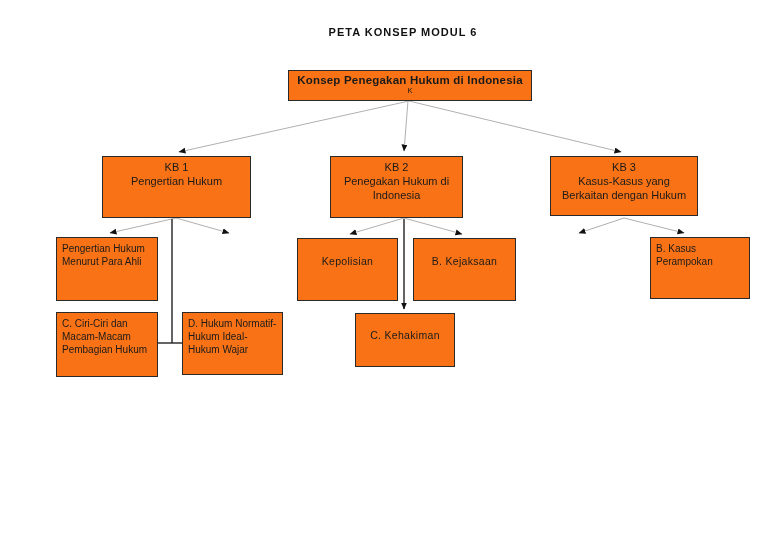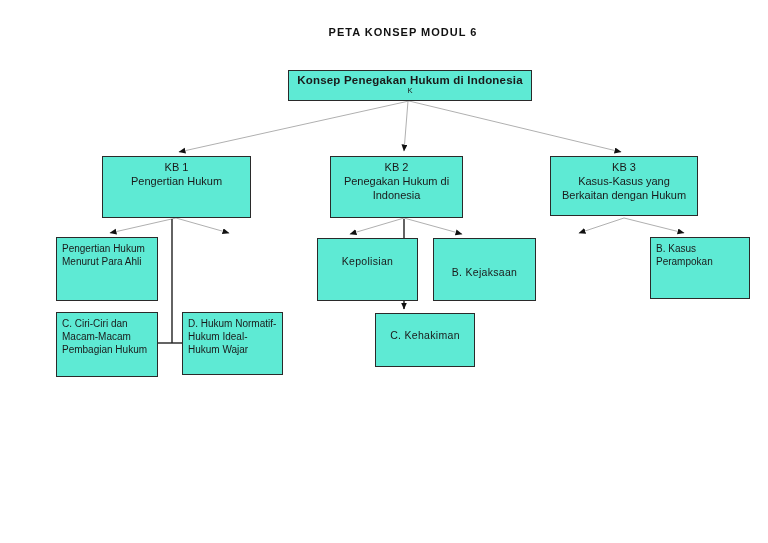--- a/index.html
+++ b/index.html
@@ -19,21 +19,21 @@
     font-size: 11px; font-weight: bold; letter-spacing: 1px;
     color: #111;
   }
 
   .connectors { position: absolute; top: 0; left: 0; pointer-events: none; }
 
   .box {
     position: absolute;
     box-sizing: border-box;
     border: 1.4px solid #2a2a2a;
-    background: #5eead4;
+    background: #f97316;
   }
   .lbl { white-space: pre-line; }
 
   
   .root { left: 288px; top: 70px; width: 244px; height: 31px; text-align: center; }
   .root-title { font-size: 11.5px; font-weight: bold; padding-top: 3px; letter-spacing: 0.2px; }
   .root-tag { font-size: 7.5px; line-height: 9px; }
 
   
   .kb { font-size: 11px; line-height: 14px; text-align: center; padding-top: 3px; }
@@ -44,23 +44,23 @@
   
   .leaf-left { font-size: 10px; line-height: 13px; text-align: left; padding: 4px 2px 0 5px; }
   .a1 { left: 56px;  top: 237px; width: 102px; height: 64px; }
   .a2 { left: 182px; top: 237px; width: 101px; height: 64px; }
   .a3 { left: 56px;  top: 312px; width: 102px; height: 65px; }
   .a4 { left: 182px; top: 312px; width: 101px; height: 63px; }
   .c1 { left: 527px; top: 237px; width: 99px;  height: 62px; }
   .c2 { left: 637px; top: 237px; width: 100px; height: 62px; margin-left: 13px; }
 
   
-  .leaf-center { font-size: 10.5px; text-align: center; letter-spacing: 0.3px; margin-left: 20px; }
+  .leaf-center { font-size: 10.5px; text-align: center; letter-spacing: 0.3px; }
   .b1 { left: 297px; top: 238px; width: 101px; height: 63px; padding-top: 16px; }
-  .b2 { left: 413px; top: 238px; width: 103px; height: 63px; padding-top: 27px; }
+  .b2 { left: 413px; top: 238px; width: 103px; height: 63px; padding-top: 16px; }
   .b3 { left: 355px; top: 313px; width: 100px; height: 54px; padding-top: 15px; }
 </style>
 </head>
 <body>
 
 <div class="canvas">
 
   <div class="page-title">PETA KONSEP MODUL 6</div>
 
   <svg class="connectors" width="768" height="543" viewBox="0 0 768 543" aria-hidden="true">

